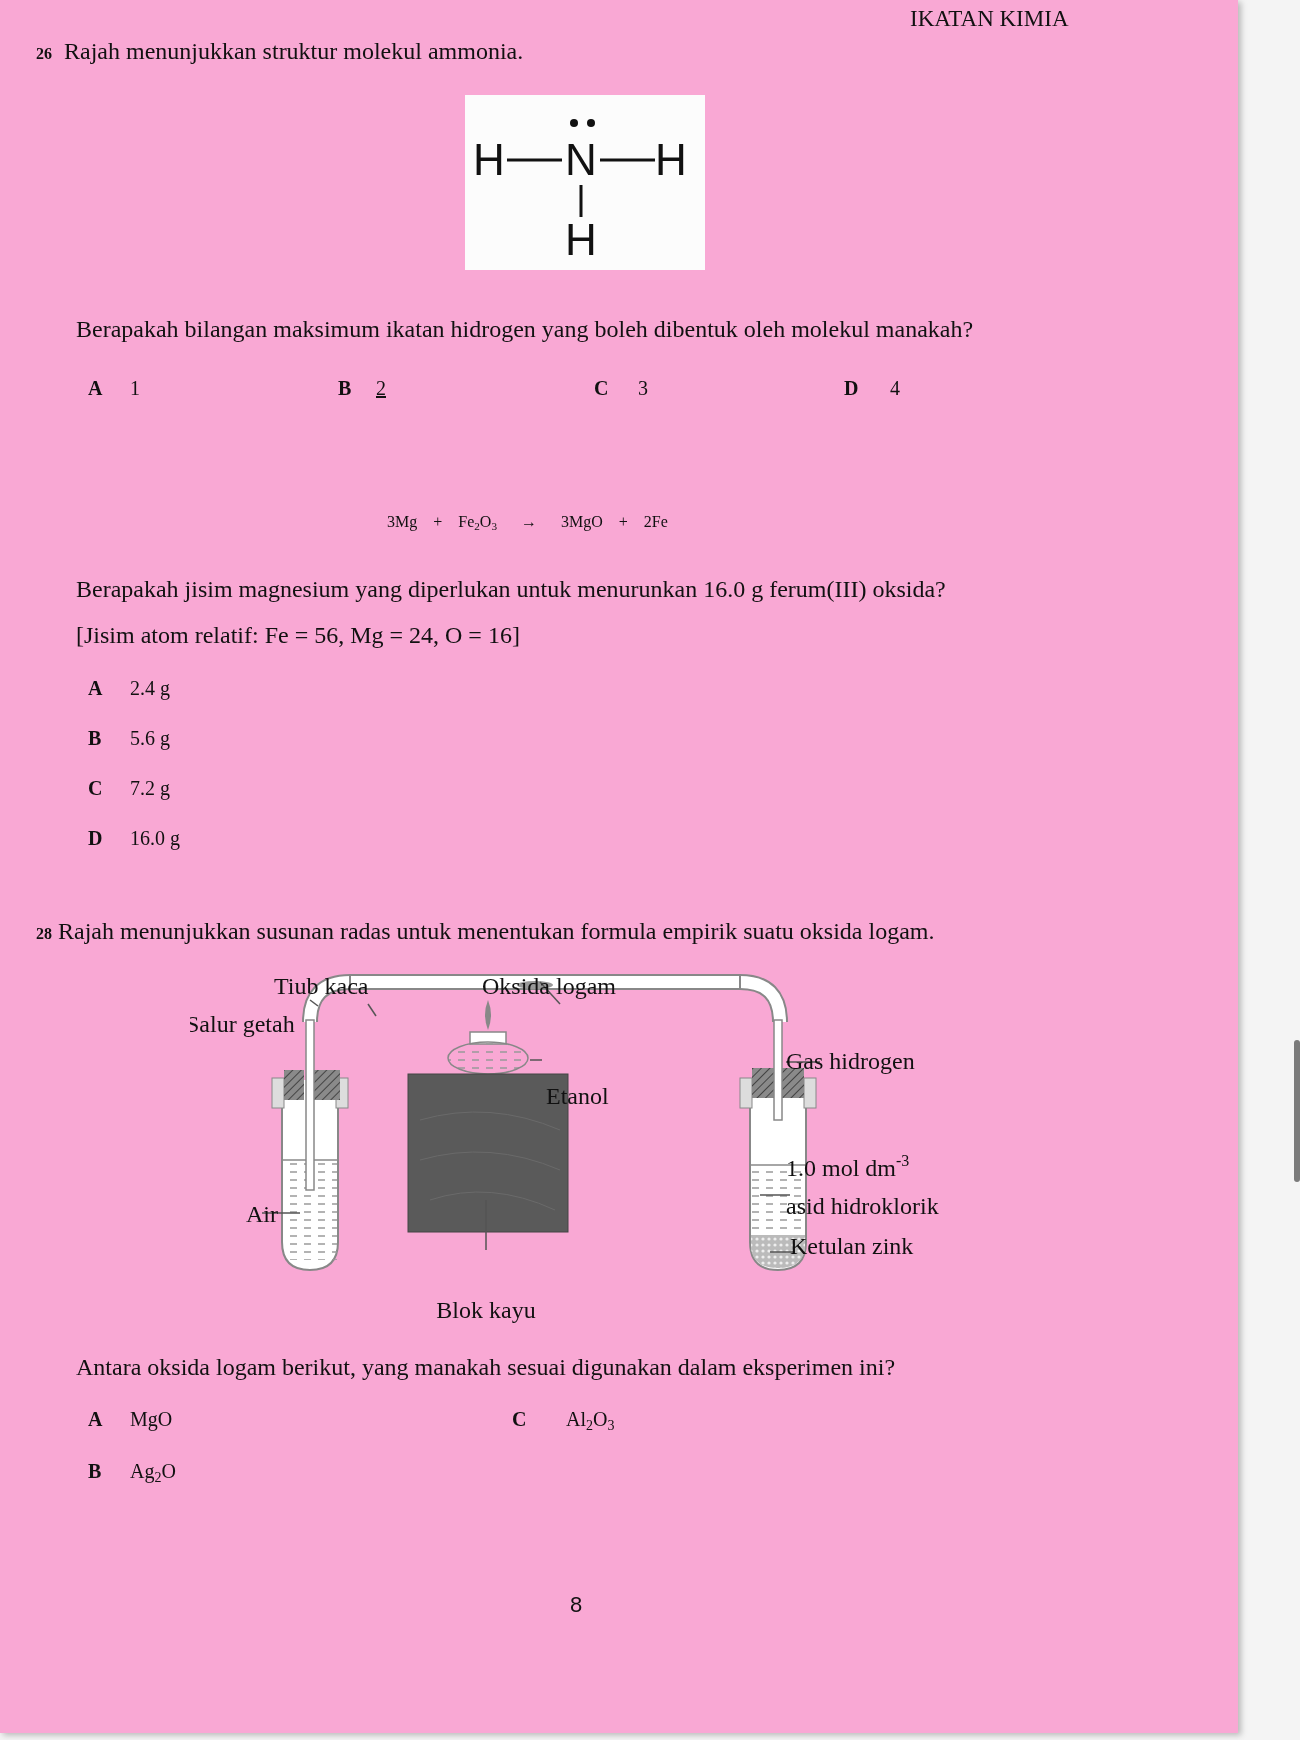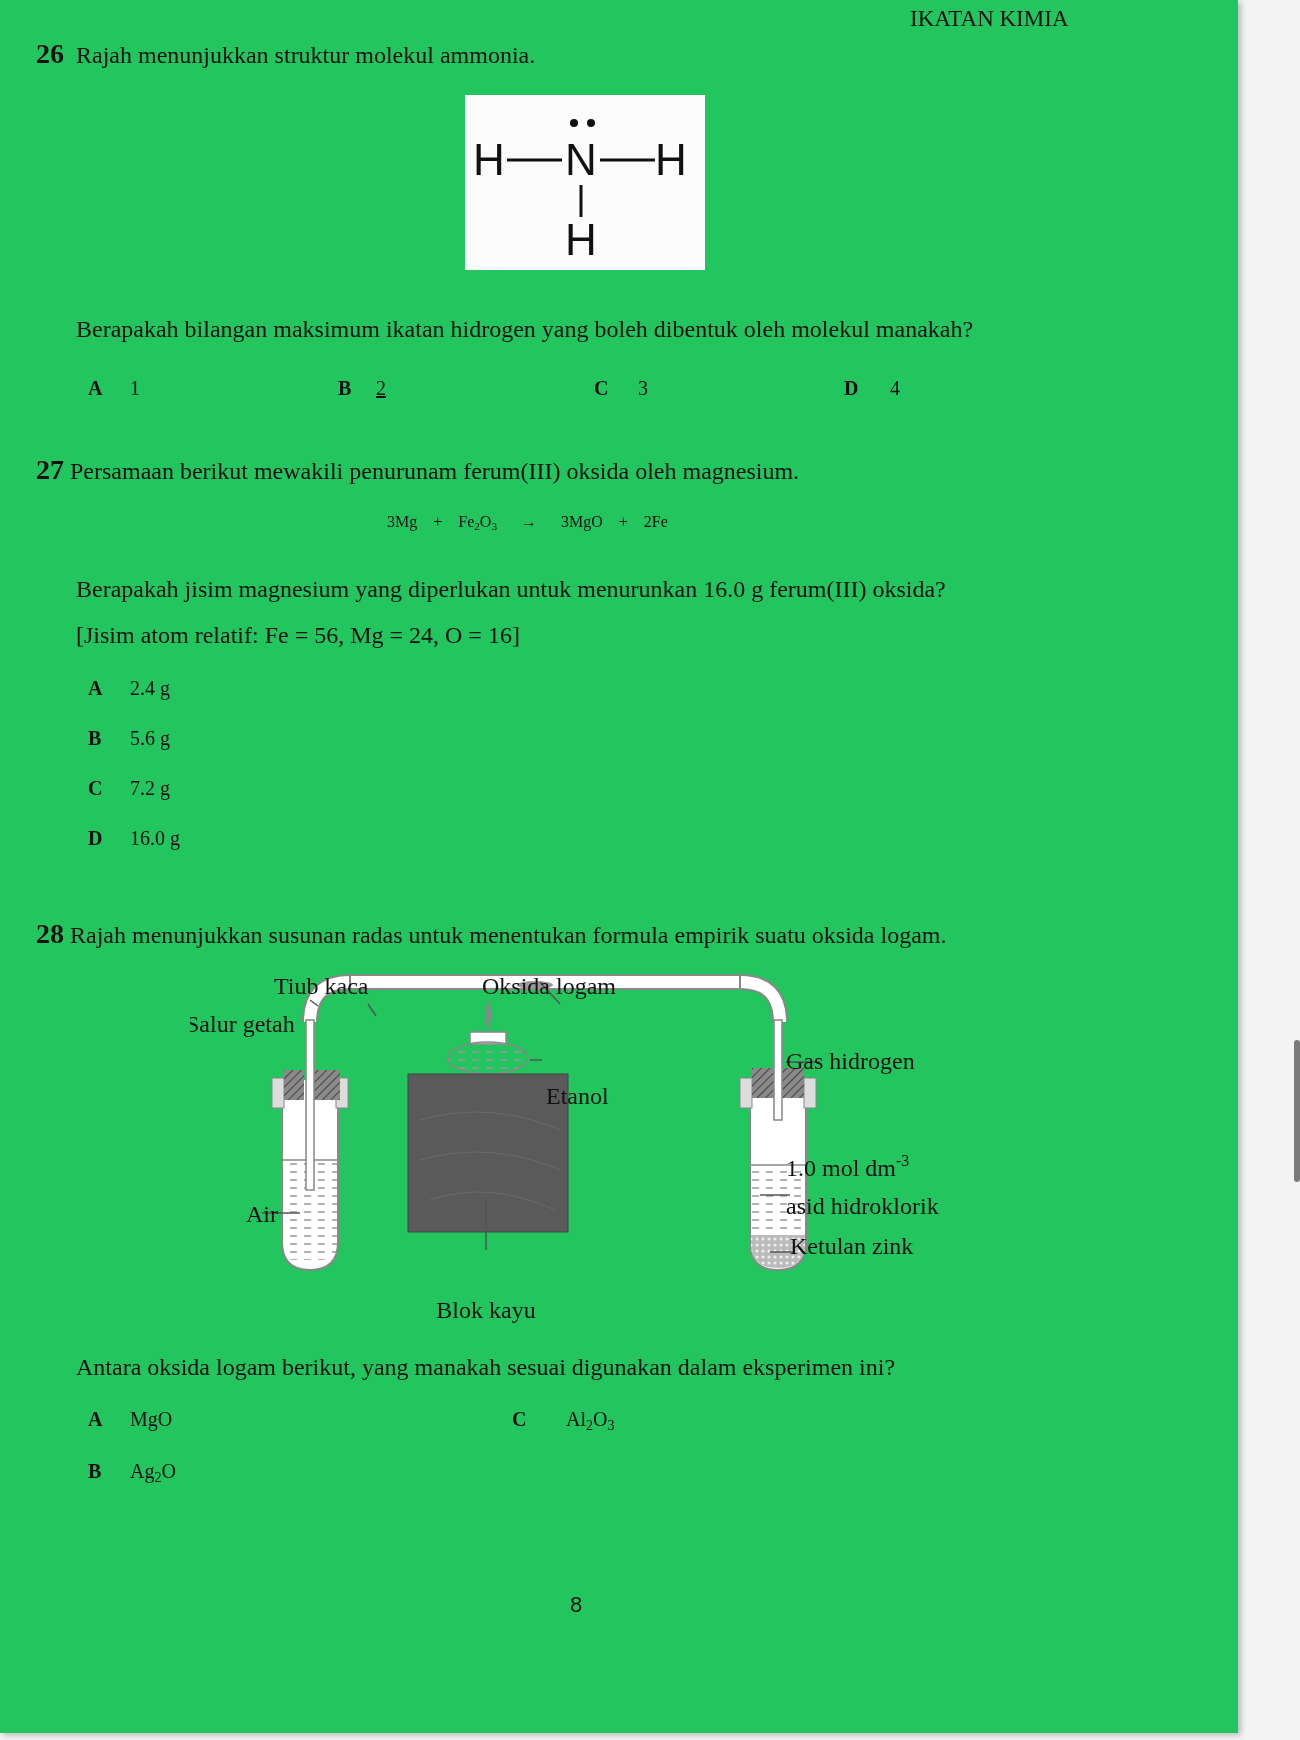--- a/index.html
+++ b/index.html
@@ -4,27 +4,27 @@
 <style>
   html, body { margin:0; padding:0; }
   body {
     width:1300px; height:1740px; position:relative; overflow:hidden;
     background:#f4f4f4;
     font-family:"Liberation Serif","DejaVu Serif",serif;
     color:#111;
   }
   .page {
     position:absolute; left:0; top:0; width:1238px; height:1733px;
-    background:#22c55e;
+    background:#f9a8d4;
     box-shadow: 3px 2px 6px rgba(0,0,0,0.25);
   }
   .abs { position:absolute; white-space:nowrap; }
   .t24 { font-size:24px; }
   .header { left:910px; top:6px; font-size:23px; }
-  .qnum { font-weight:bold; font-size:28px; }
+  .qnum { font-weight:bold; font-size:16px; }
   .opt-letter { font-weight:bold; display:inline-block; width:42px; }
   .opt { font-size:20px; }
   sub { font-size:0.7em; vertical-align:-0.25em; line-height:0; }
   .molecule { position:absolute; left:465px; top:95px; width:240px; height:175px; }
   .eq { left:387px; top:513px; font-size:16px; word-spacing:4px; }
   .apparatus { position:absolute; left:190px; top:960px; width:800px; height:375px; }
   .scroll-thumb {
     position:absolute; left:1294px; top:1040px; width:6px; height:142px;
     background:#7b7b7b; border-radius:3px;
   }
@@ -56,23 +56,20 @@
     <circle cx="126" cy="28" r="4" fill="#111"></circle>
   </svg>
 
   <div class="abs t24" style="left:76px; top:316px;">Berapakah bilangan maksimum ikatan hidrogen yang boleh dibentuk oleh molekul manakah?</div>
 
   <div class="abs opt" style="left:88px; top:377px;"><span class="opt-letter">A</span><span>1</span></div>
   <div class="abs opt" style="left:338px; top:377px;text-decoration:underline;"><span class="opt-letter" style="width:38px">B</span><span>2</span></div>
   <div class="abs opt" style="left:594px; top:377px;"><span class="opt-letter" style="width:44px">C</span><span>3</span></div>
   <div class="abs opt" style="left:844px; top:377px;"><span class="opt-letter" style="width:46px">D</span><span>4</span></div>
 
-  <div class="abs t24" style="left:36px; top:454px;">
-    <span class="qnum">27</span>&nbsp;<span>Persamaan berikut mewakili penurunam ferum(III) oksida oleh magnesium.</span>
-  </div>
 
   <div class="abs eq">
     <span>3Mg</span>&nbsp;&nbsp;<span>+</span>&nbsp;&nbsp;<span><span>Fe</span><sub>2</sub><span>O</span><sub>3</sub></span>&nbsp;&nbsp;&nbsp;<span>→</span>&nbsp;&nbsp;&nbsp;<span>3MgO</span>&nbsp;&nbsp;<span>+</span>&nbsp;&nbsp;<span>2Fe</span>
   </div>
 
   <div class="abs t24" style="left:76px; top:576px;">Berapakah jisim magnesium yang diperlukan untuk menurunkan 16.0 g ferum(III) oksida?</div>
   <div class="abs t24" style="left:76px; top:622px;">[Jisim atom relatif: Fe = 56, Mg = 24, O = 16]</div>
 
   <div class="abs opt" style="left:88px; top:677px;"><span class="opt-letter">A</span><span>2.4 g</span></div>
   <div class="abs opt" style="left:88px; top:727px;"><span class="opt-letter">B</span><span>5.6 g</span></div>

